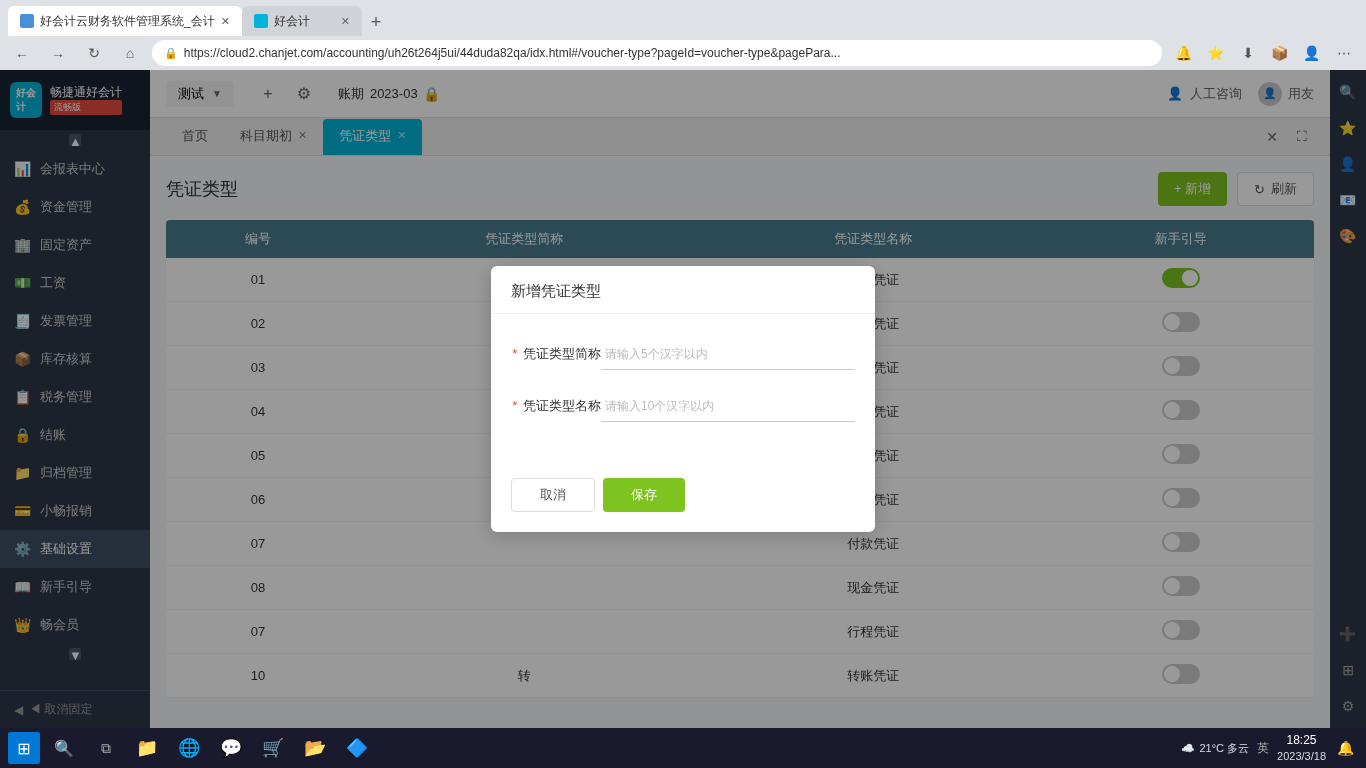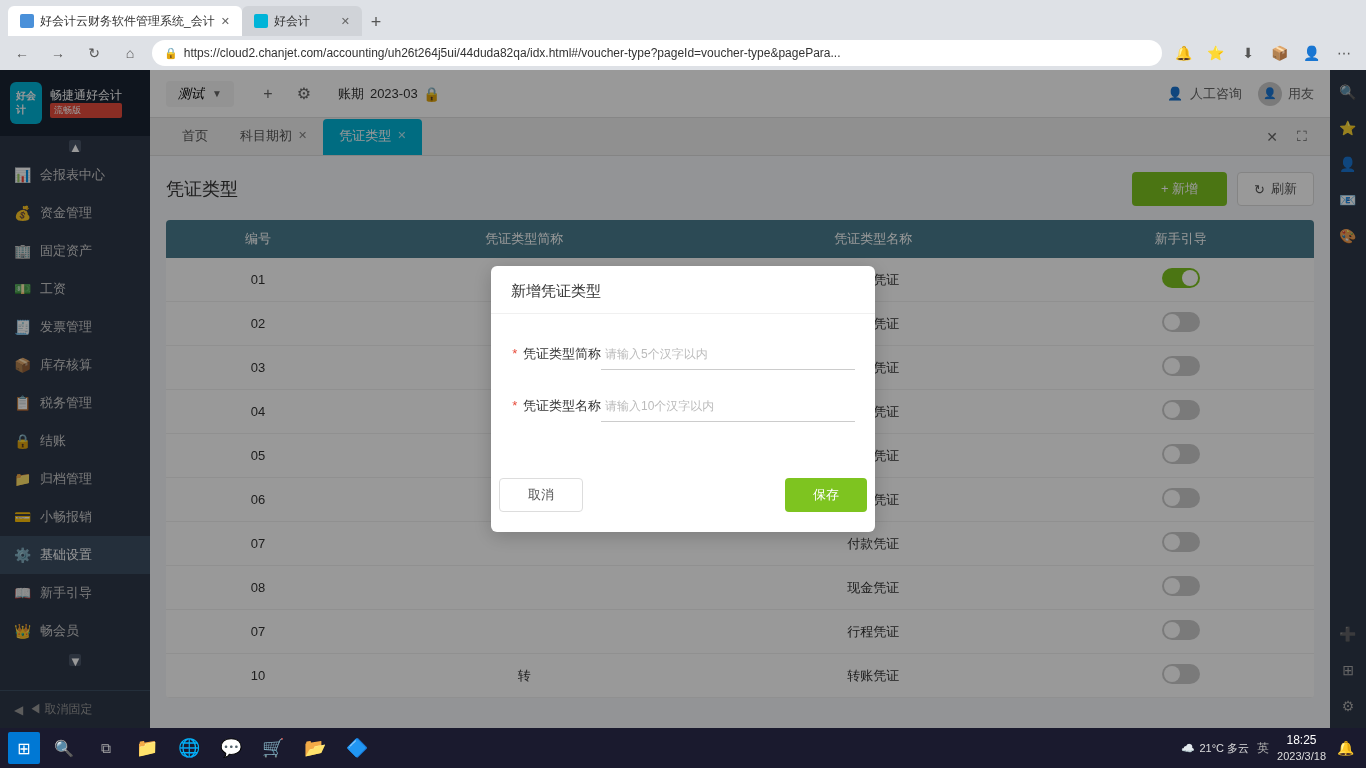--- a/index.html
+++ b/index.html
@@ -13,34 +13,34 @@
     .tab-new { width: 28px; height: 28px; display: flex; align-items: center; justify-content: center; color: #555; font-size: 18px; cursor: pointer; }
     .address-bar { display: flex; align-items: center; height: 34px; padding: 0 8px; gap: 8px; background: #dee1e6; }
     .nav-btn { width: 28px; height: 28px; display: flex; align-items: center; justify-content: center; color: #555; font-size: 14px; border-radius: 50%; cursor: pointer; }
     .url-box { flex: 1; height: 26px; background: #fff; border-radius: 14px; display: flex; align-items: center; padding: 0 12px; font-size: 12px; color: #333; gap: 6px; }
     .url-box .lock-icon { color: #666; font-size: 11px; }
     .browser-actions { display: flex; align-items: center; gap: 4px; }
 
     
     .sidebar { width: 150px; background: #2d3748; color: #fff; display: flex; flex-direction: column; overflow-y: auto; }
     .sidebar-logo { padding: 12px 10px; display: flex; align-items: center; gap: 8px; background: #1a2332; }
-    .logo-icon { width: 32px; height: 42px; background: #00b4d8; border-radius: 6px; display: flex; align-items: center; justify-content: center; font-size: 10px; color: #fff; font-weight: bold; flex-shrink: 0; }
+    .logo-icon { width: 32px; height: 36px; background: #00b4d8; border-radius: 6px; display: flex; align-items: center; justify-content: center; font-size: 10px; color: #fff; font-weight: bold; flex-shrink: 0; }
     .logo-text { font-size: 12px; color: #fff; line-height: 1.3; }
     .logo-badge { font-size: 9px; background: #e74c3c; color: #fff; padding: 1px 4px; border-radius: 2px; }
     .sidebar-item { display: flex; align-items: center; gap: 8px; padding: 10px 14px; color: #ccc; cursor: pointer; font-size: 13px; }
     .sidebar-item.active { background: #3d4f63; color: #fff; }
     .sidebar-icon { width: 18px; height: 18px; display: flex; align-items: center; justify-content: center; font-size: 14px; flex-shrink: 0; }
     .sidebar-footer { margin-top: auto; padding: 10px 14px; font-size: 12px; color: #999; cursor: pointer; display: flex; align-items: center; gap: 6px; border-top: 1px solid #3d4f63; }
 
     
     .main-content { flex: 1; display: flex; flex-direction: column; overflow: hidden; }
 
     
     .app-header { height: 48px; background: #fff; border-bottom: 1px solid #e0e0e0; display: flex; align-items: center; padding: 0 16px; gap: 12px; }
-    .workspace-selector { display: flex; align-items: center; gap: 8px; padding: 4px 12px; background: #f5f5f5; border-radius: 4px; cursor: pointer; font-size: 13px; font-style: italic; }
+    .workspace-selector { display: flex; align-items: center; gap: 8px; padding: 4px 12px; background: #f5f5f5; border-radius: 4px; cursor: pointer; font-size: 13px; }
     .workspace-arrow { color: #666; font-size: 10px; }
     .header-actions { display: flex; align-items: center; gap: 8px; margin-left: 8px; }
     .header-icon-btn { width: 28px; height: 28px; display: flex; align-items: center; justify-content: center; color: #666; font-size: 16px; cursor: pointer; border-radius: 4px; }
     .period-info { display: flex; align-items: center; gap: 6px; font-size: 13px; color: #333; margin-left: 8px; }
     .period-lock { color: #888; font-size: 14px; }
     .header-right { margin-left: auto; display: flex; align-items: center; gap: 16px; }
     .consult-btn { display: flex; align-items: center; gap: 6px; font-size: 13px; color: #666; cursor: pointer; }
     .user-info { display: flex; align-items: center; gap: 6px; font-size: 13px; color: #666; cursor: pointer; }
     .user-avatar { width: 24px; height: 24px; border-radius: 50%; background: #ccc; display: flex; align-items: center; justify-content: center; font-size: 11px; }
 
@@ -50,21 +50,21 @@
     .nav-tab.active { background: #00b4d8; color: #fff; border-radius: 4px 4px 0 0; }
     .nav-tab .tab-x { font-size: 11px; color: inherit; opacity: 0.7; }
     .expand-btn { margin-left: auto; display: flex; gap: 6px; }
     .expand-icon { width: 24px; height: 24px; display: flex; align-items: center; justify-content: center; color: #666; font-size: 14px; cursor: pointer; }
 
     
     .page-content { flex: 1; overflow: auto; padding: 16px; background: #f5f7fa; }
     .page-header { display: flex; align-items: center; justify-content: space-between; margin-bottom: 14px; }
     .page-title { font-size: 18px; color: #333; font-weight: 500; }
     .page-actions { display: flex; gap: 10px; }
-    .btn-primary { background: #7ec420; color: #fff; border: none; padding: 7px 29px; border-radius: 4px; cursor: pointer; font-size: 13px; display: flex; align-items: center; gap: 6px; }
+    .btn-primary { background: #7ec420; color: #fff; border: none; padding: 7px 16px; border-radius: 4px; cursor: pointer; font-size: 13px; display: flex; align-items: center; gap: 6px; }
     .btn-default { background: #fff; color: #555; border: 1px solid #ddd; padding: 7px 16px; border-radius: 4px; cursor: pointer; font-size: 13px; display: flex; align-items: center; gap: 6px; }
 
     
     .data-table { width: 100%; border-collapse: collapse; background: #fff; border-radius: 4px; overflow: hidden; }
     .data-table thead { background: #4a7c8e; color: #fff; }
     .data-table thead th { padding: 10px 16px; text-align: center; font-size: 13px; font-weight: normal; }
     .data-table tbody tr { border-bottom: 1px solid #f0f0f0; }
     .data-table tbody td { padding: 10px 16px; text-align: center; font-size: 13px; color: #333; }
 
     
@@ -77,21 +77,21 @@
     
     .modal-overlay { position: fixed; top: 70px; left: 0; right: 0; bottom: 40px; background: rgba(0,0,0,0.4); display: flex; align-items: center; justify-content: center; z-index: 1000; }
     .modal { background: #fff; border-radius: 6px; width: 384px; padding: 0; box-shadow: 0 4px 20px rgba(0,0,0,0.2); }
     .modal-header { padding: 16px 20px 12px; font-size: 15px; color: #333; font-weight: 500; border-bottom: 1px solid #f0f0f0; }
     .modal-body { padding: 24px 20px; }
     .form-row { display: flex; align-items: center; margin-bottom: 20px; }
     .form-label { font-size: 13px; color: #333; min-width: 90px; text-align: right; flex-shrink: 0; }
     .form-label .required { color: #e74c3c; margin-right: 2px; }
     .form-input { flex: 1; height: 32px; border: none; border-bottom: 1px solid #ccc; outline: none; font-size: 13px; color: #333; padding: 0 4px; background: transparent; }
     .form-input::placeholder { color: #bbb; font-size: 12px; }
-    .modal-footer { padding: 12px 8px 20px; display: flex; justify-content: space-between; gap: 18px; }
+    .modal-footer { padding: 12px 20px 20px; display: flex; justify-content: flex-start; gap: 8px; }
     .btn-cancel { padding: 7px 28px; border: 1px solid #ddd; background: #fff; color: #555; border-radius: 4px; cursor: pointer; font-size: 13px; }
     .btn-save { padding: 7px 28px; background: #7ec420; color: #fff; border: none; border-radius: 4px; cursor: pointer; font-size: 13px; }
 
     
     .taskbar { height: 40px; background: #1a1a2e; display: flex; align-items: center; padding: 0 8px; gap: 6px; }
     .taskbar-start { width: 32px; height: 32px; background: #0078d4; display: flex; align-items: center; justify-content: center; border-radius: 2px; }
     .taskbar-item { width: 36px; height: 36px; display: flex; align-items: center; justify-content: center; border-radius: 4px; cursor: pointer; }
     .taskbar-right { margin-left: auto; display: flex; align-items: center; gap: 8px; color: #fff; font-size: 11px; }
     .taskbar-time { text-align: center; line-height: 1.4; }
     .taskbar-weather { display: flex; align-items: center; gap: 4px; font-size: 11px; color: #ddd; }

